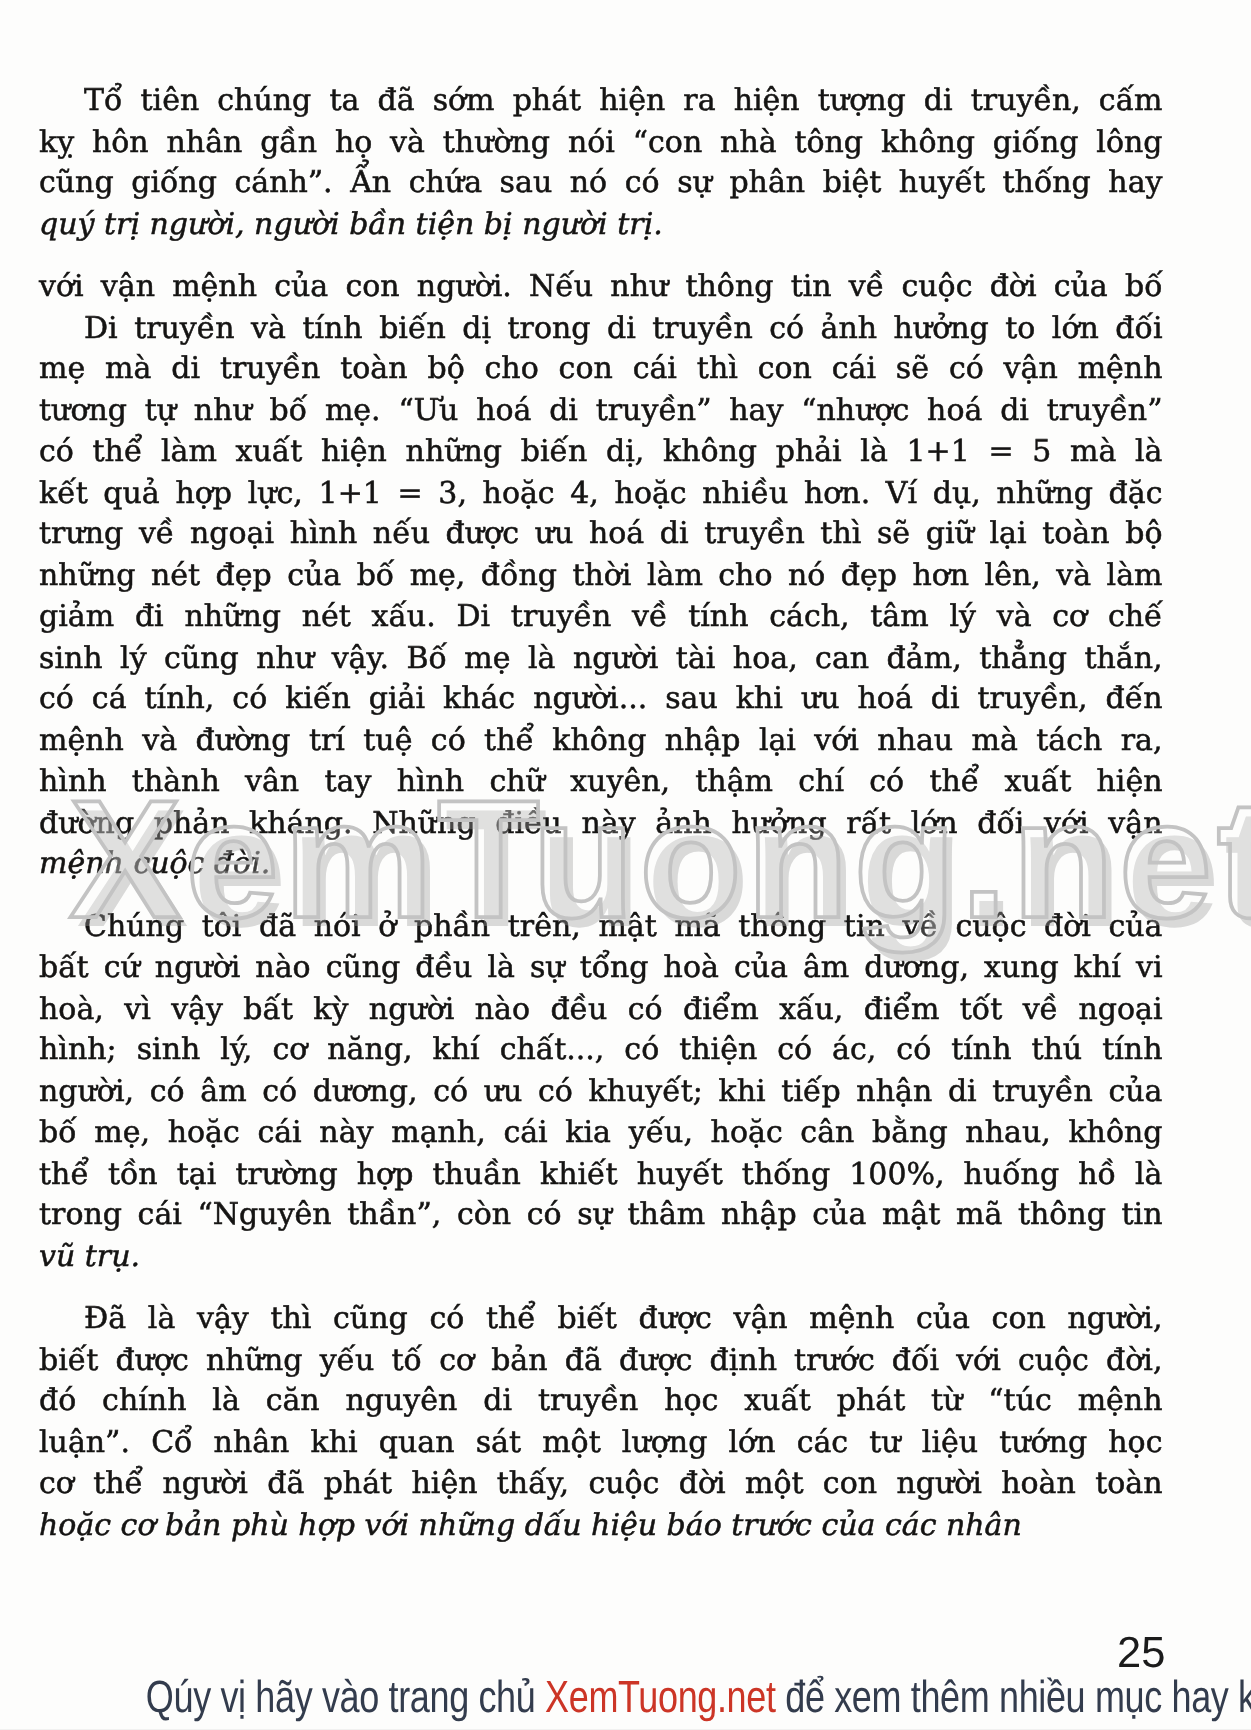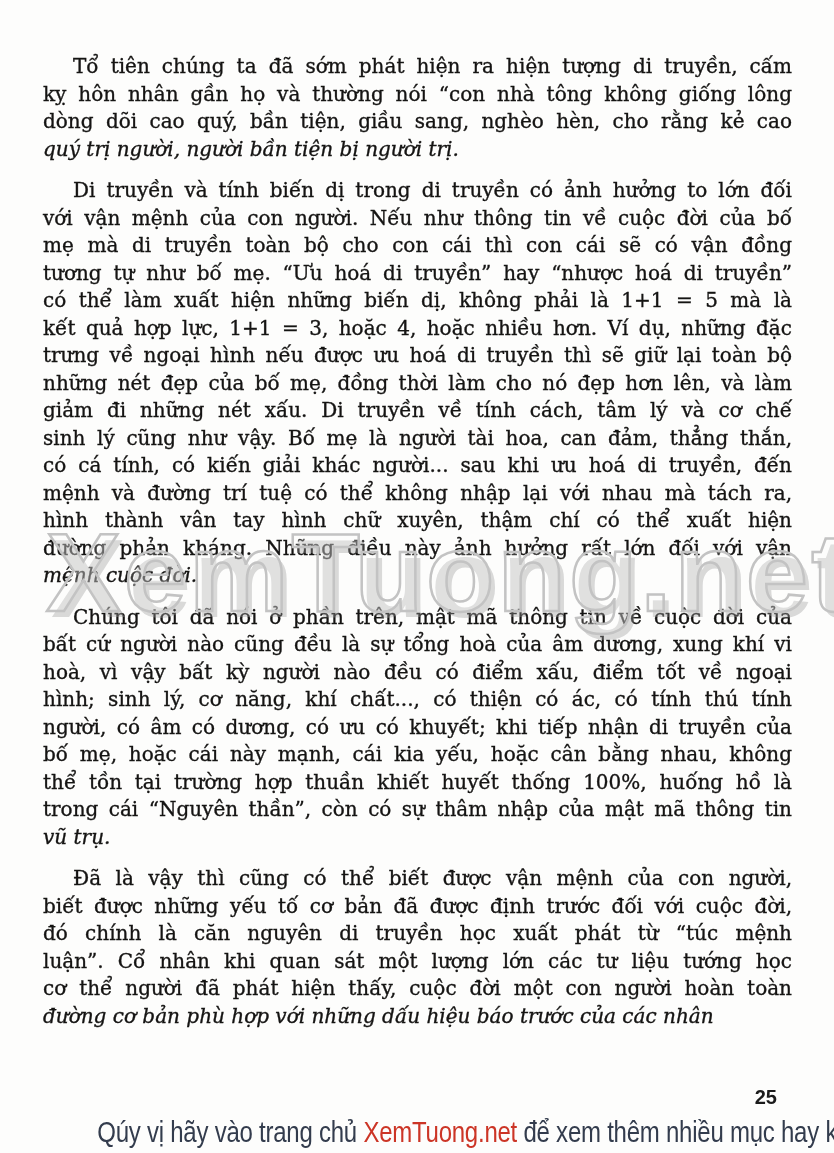--- a/index.html
+++ b/index.html
@@ -7,21 +7,21 @@
     position:relative;
     width:834px;height:1153px;
     margin:0 auto;
     background:#fdfdfc;
     overflow:hidden;
     font-family:"DejaVu Serif", serif;
   }
   
   #text-area{
     position:absolute;
-    left:43px; top:53px; width:749px;
+    left:26px; top:53px; width:749px;
     color:#151413;
     font-size:20px;
     -webkit-text-stroke:0.35px #151413;
   }
   .paragraph{ margin:0 0 14px 0; }
   .line{
     height:27.5px;
     line-height:27.5px;
     text-align:justify;
     text-align-last:justify;
@@ -45,22 +45,22 @@
     -webkit-text-stroke:2.5px #c3c3c3;
     text-shadow:5px 6px 0 rgba(158,158,158,0.38);
     z-index:6;
     pointer-events:none;
   }
   
   #page-number{
     position:absolute;
     right:57px; top:1086px;
     font-family:"Liberation Sans", sans-serif;
-    font-size:20px;
-    font-weight:700;
+    font-size:29px;
+    font-weight:400;
     color:#1b1b1b;
     z-index:8;
   }
   
   #footer-bar{
     position:absolute;
     left:0; right:0; bottom:4px;
     text-align:center;
     z-index:7;
   }
@@ -84,27 +84,27 @@
 </head>
 <body>
 
 <div id="page">
 
   <div id="text-area">
 
   <div class="paragraph">
         <div class="line para-first">Tổ tiên chúng ta đã sớm phát hiện ra hiện tượng di truyền, cấm</div>
         <div class="line">kỵ hôn nhân gần họ và thường nói “con nhà tông không giống lông</div>
-        <div class="line">dòng dõi cao quý, bần tiện, giầu sang, nghèo hèn, cho rằng kẻ cao</div>
+        <div class="line">cũng giống cánh”. Ẩn chứa sau nó có sự phân biệt huyết thống hay</div>
         <div class="line para-last">quý trị người, người bần tiện bị người trị.</div>
       </div>
       <div class="paragraph">
+        <div class="line">với vận mệnh của con người. Nếu như thông tin về cuộc đời của bố</div>
         <div class="line para-first">Di truyền và tính biến dị trong di truyền có ảnh hưởng to lớn đối</div>
-        <div class="line">với vận mệnh của con người. Nếu như thông tin về cuộc đời của bố</div>
-        <div class="line">mẹ mà di truyền toàn bộ cho con cái thì con cái sẽ có vận đồng</div>
+        <div class="line">mẹ mà di truyền toàn bộ cho con cái thì con cái sẽ có vận mệnh</div>
         <div class="line">tương tự như bố mẹ. “Ưu hoá di truyền” hay “nhược hoá di truyền”</div>
         <div class="line">có thể làm xuất hiện những biến dị, không phải là 1+1 = 5 mà là</div>
         <div class="line">kết quả hợp lực, 1+1 = 3, hoặc 4, hoặc nhiều hơn. Ví dụ, những đặc</div>
         <div class="line">trưng về ngoại hình nếu được ưu hoá di truyền thì sẽ giữ lại toàn bộ</div>
         <div class="line">những nét đẹp của bố mẹ, đồng thời làm cho nó đẹp hơn lên, và làm</div>
         <div class="line">giảm đi những nét xấu. Di truyền về tính cách, tâm lý và cơ chế</div>
         <div class="line">sinh lý cũng như vậy. Bố mẹ là người tài hoa, can đảm, thẳng thắn,</div>
         <div class="line">có cá tính, có kiến giải khác người... sau khi ưu hoá di truyền, đến</div>
         <div class="line">mệnh và đường trí tuệ có thể không nhập lại với nhau mà tách ra,</div>
         <div class="line">hình thành vân tay hình chữ xuyên, thậm chí có thể xuất hiện</div>
@@ -121,21 +121,21 @@
         <div class="line">thể tồn tại trường hợp thuần khiết huyết thống 100%, huống hồ là</div>
         <div class="line">trong cái “Nguyên thần”, còn có sự thâm nhập của mật mã thông tin</div>
         <div class="line para-last">vũ trụ.</div>
       </div>
       <div class="paragraph">
         <div class="line para-first">Đã là vậy thì cũng có thể biết được vận mệnh của con người,</div>
         <div class="line">biết được những yếu tố cơ bản đã được định trước đối với cuộc đời,</div>
         <div class="line">đó chính là căn nguyên di truyền học xuất phát từ “túc mệnh</div>
         <div class="line">luận”. Cổ nhân khi quan sát một lượng lớn các tư liệu tướng học</div>
         <div class="line">cơ thể người đã phát hiện thấy, cuộc đời một con người hoàn toàn</div>
-        <div class="line para-last">đường cơ bản phù hợp với những dấu hiệu báo trước của các nhân</div>
+        <div class="line para-last">hoặc cơ bản phù hợp với những dấu hiệu báo trước của các nhân</div>
       </div>
     </div>
 
   <div id="watermark">XemTuong.net</div>
 
   <div id="page-number">25</div>
 
   <div id="footer-bar">
     <span id="footer-text"><span>Qúy vị hãy vào trang chủ </span><span id="footer-brand">XemTuong.net</span><span> để xem thêm nhiều mục hay khác</span></span>
   </div>

